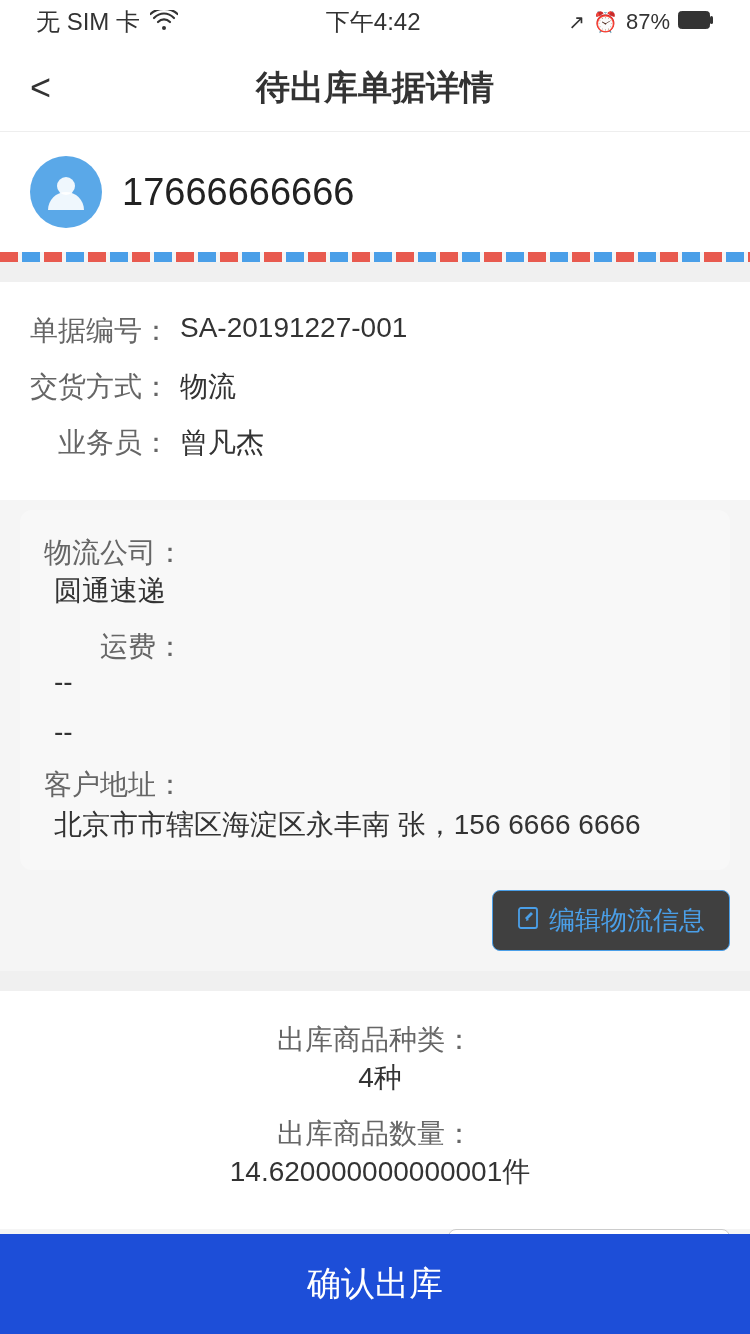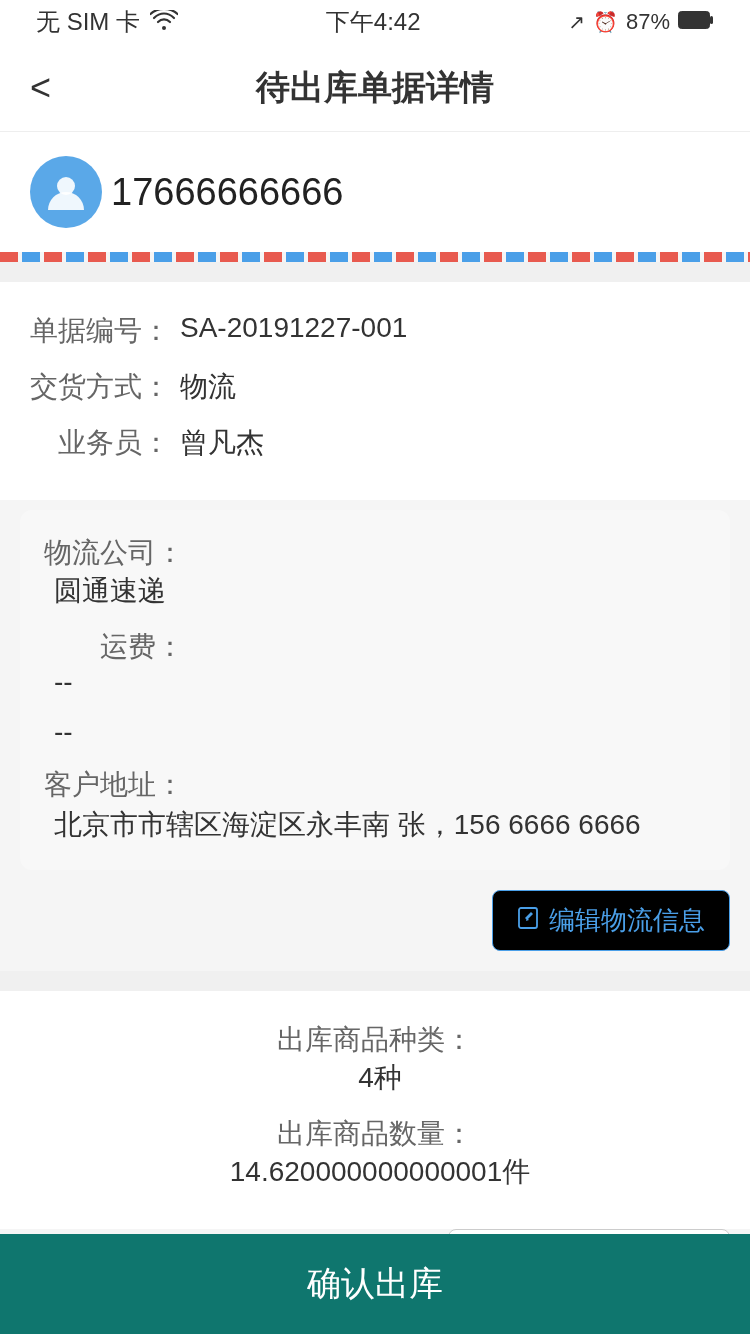--- a/index.html
+++ b/index.html
@@ -67,21 +67,21 @@
       );
       margin: 0;
     }
 
     
     .customer-header {
       background: #fff;
       padding: 24px 30px;
       display: flex;
       align-items: center;
-      gap: 9px;
+      gap: 20px;
     }
     .avatar {
       width: 72px;
       height: 72px;
       border-radius: 50%;
       background: #5aa8e8;
       display: flex;
       align-items: center;
       justify-content: center;
     }
@@ -167,21 +167,21 @@
       display: flex;
       justify-content: flex-end;
       padding: 0 20px 20px 20px;
     }
     .edit-btn {
       border: 1.5px solid #4a9fe8;
       border-radius: 8px;
       color: #4a9fe8;
       font-size: 26px;
       padding: 12px 24px;
-      background: #000000;
+      background: #404040;
       display: flex;
       align-items: center;
       gap: 8px;
       cursor: pointer;
     }
     .edit-btn-icon { font-size: 24px; }
 
     
     .goods-section {
       background: #fff;
@@ -231,21 +231,21 @@
       background: #f0f0f0;
     }
 
     
     .confirm-bar {
       position: fixed;
       bottom: 0;
       left: 0;
       width: 750px;
       height: 100px;
-      background: #0f766e;
+      background: #1d4ed8;
       display: flex;
       align-items: center;
       justify-content: center;
       cursor: pointer;
     }
     .confirm-btn-text {
       font-size: 34px;
       color: #fff;
       font-weight: 500;
     }

